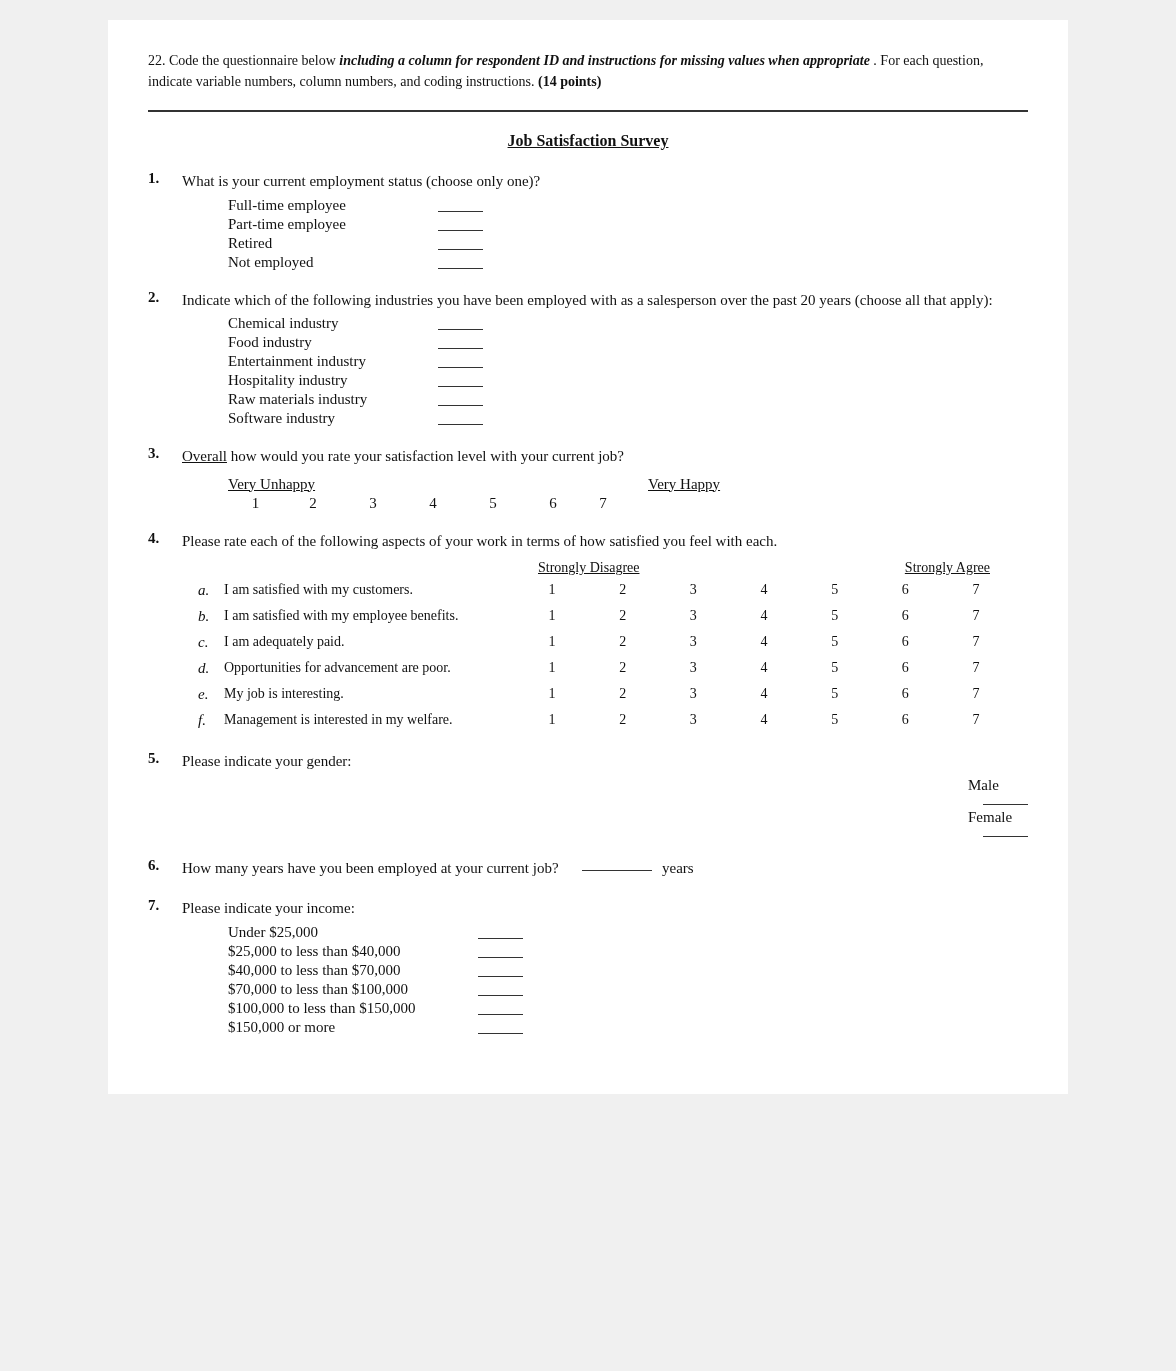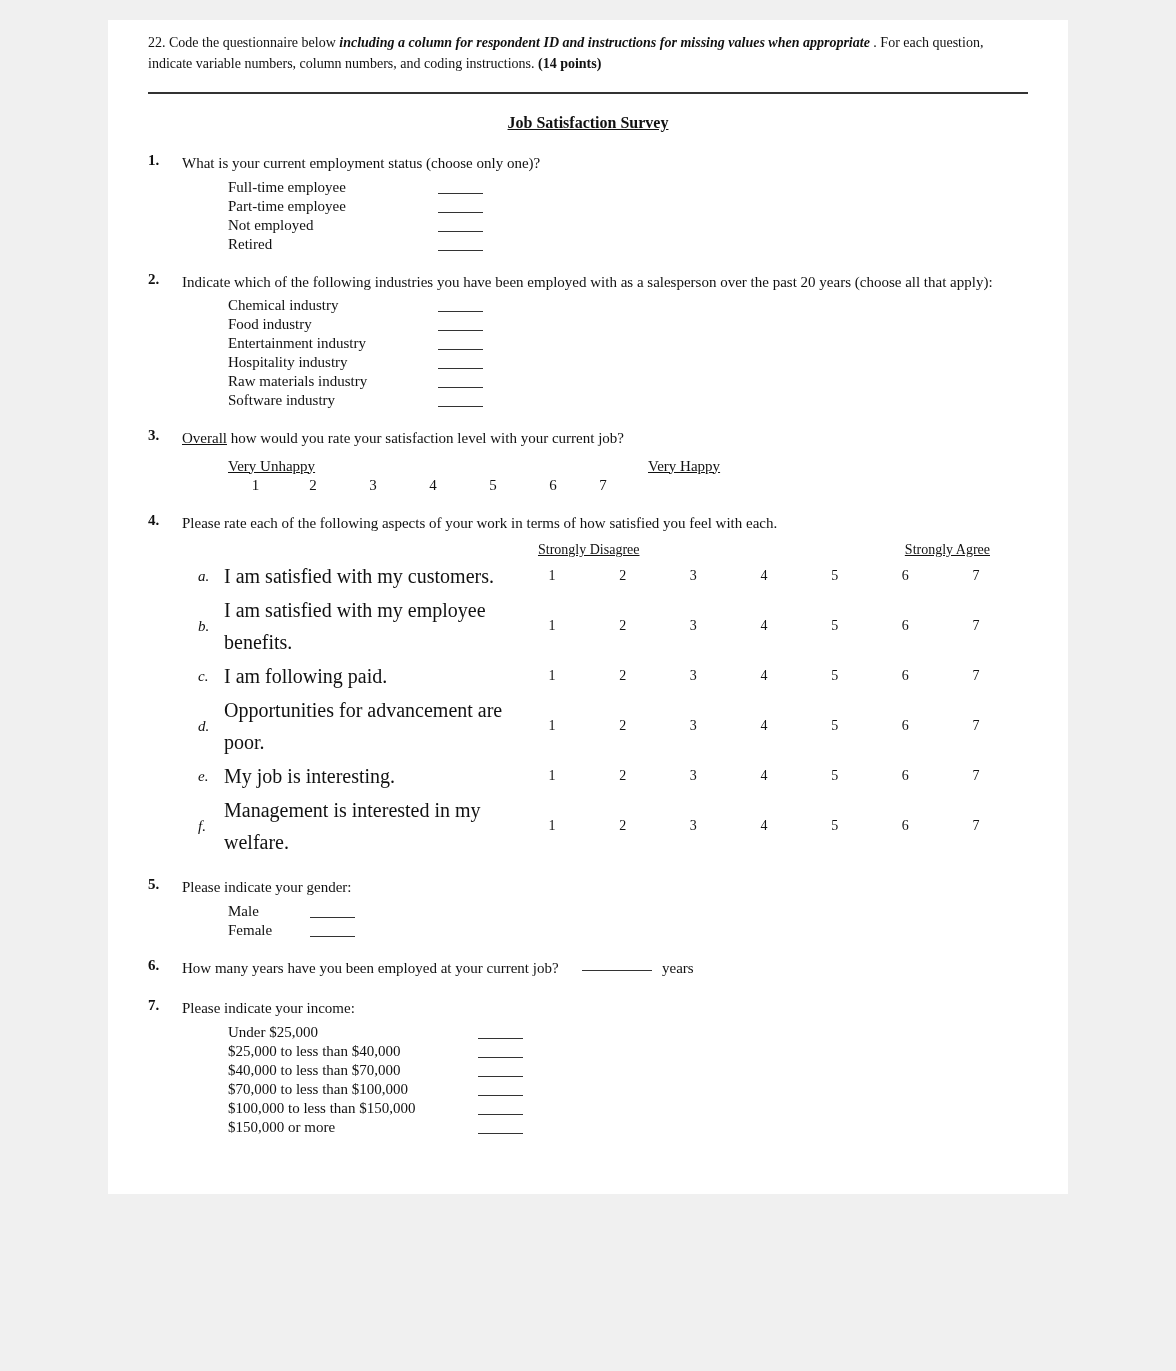--- a/index.html
+++ b/index.html
@@ -7,21 +7,21 @@
       font-family: Times New Roman, Times, serif;
       font-size: 15px;
       background: #f0f0f0;
       padding: 20px;
       color: #111;
     }
     .page {
       background: #fff;
       max-width: 960px;
       margin: 0 auto;
-      padding: 12px 40px 40px 40px;
+      padding: 30px 40px 40px 40px;
     }
     .instruction {
       font-size: 14px;
       margin-bottom: 18px;
       line-height: 1.5;
     }
     .instruction b { font-weight: bold; }
     .instruction i { font-style: italic; }
     hr {
       border: none;
@@ -86,43 +86,44 @@
       margin-bottom: 2px;
       line-height: 1.6;
     }
     .q4-sub {
       font-style: italic;
       margin-right: 6px;
       min-width: 20px;
     }
     .q4-stmt {
       flex: 0 0 310px;
-      font-size: 20px;
+      font-size: 14px;
     }
     .q4-nums {
       display: flex;
       flex: 1;
       justify-content: space-between;
       font-size: 14px;
       padding-left: 4px;
     }
     .q4-num-cell {
       min-width: 28px;
       text-align: center;
     }
     
     .gender-block {
       margin-left: 80px;
       margin-top: 4px;
     }
     .gender-row {
       display: flex;
       align-items: flex-end;
-      gap: 22px;
-      margin-bottom: 2px;
+      gap: 10px;
+      margin-bottom: 2px;
+      flex-direction: column;
     }
     .gender-label {
       min-width: 60px;
     }
     .q6-blank {
       display: inline-block;
       width: 70px;
       border-bottom: 1px solid #333;
       margin-bottom: 2px;
     }
@@ -165,25 +166,25 @@
     <div class="options-block">
       <div class="option-row">
         <span class="option-label">Full-time employee</span>
         <span class="blank-line"></span>
       </div>
       <div class="option-row">
         <span class="option-label">Part-time employee</span>
         <span class="blank-line"></span>
       </div>
       <div class="option-row">
+        <span class="option-label">Retired</span>
+        <span class="blank-line"></span>
+      </div>
+      <div class="option-row">
         <span class="option-label">Not employed</span>
-        <span class="blank-line"></span>
-      </div>
-      <div class="option-row">
-        <span class="option-label">Retired</span>
         <span class="blank-line"></span>
       </div>
     </div>
   </div>
 
   <div class="question">
     <div class="question-header">
       <span class="q-num">2.</span>
       <span class="q-text">Indicate which of the following industries you have been employed with as a salesperson over the past 20 years (choose all that apply):</span>
     </div>
@@ -274,21 +275,21 @@
           <span class="q4-num-cell">2</span>
           <span class="q4-num-cell">3</span>
           <span class="q4-num-cell">4</span>
           <span class="q4-num-cell">5</span>
           <span class="q4-num-cell">6</span>
           <span class="q4-num-cell">7</span>
         </div>
       </div>
       <div class="q4-row">
         <span class="q4-sub">c.</span>
-        <span class="q4-stmt">I am following paid.</span>
+        <span class="q4-stmt">I am adequately paid.</span>
         <div class="q4-nums">
           <span class="q4-num-cell">1</span>
           <span class="q4-num-cell">2</span>
           <span class="q4-num-cell">3</span>
           <span class="q4-num-cell">4</span>
           <span class="q4-num-cell">5</span>
           <span class="q4-num-cell">6</span>
           <span class="q4-num-cell">7</span>
         </div>
       </div>

